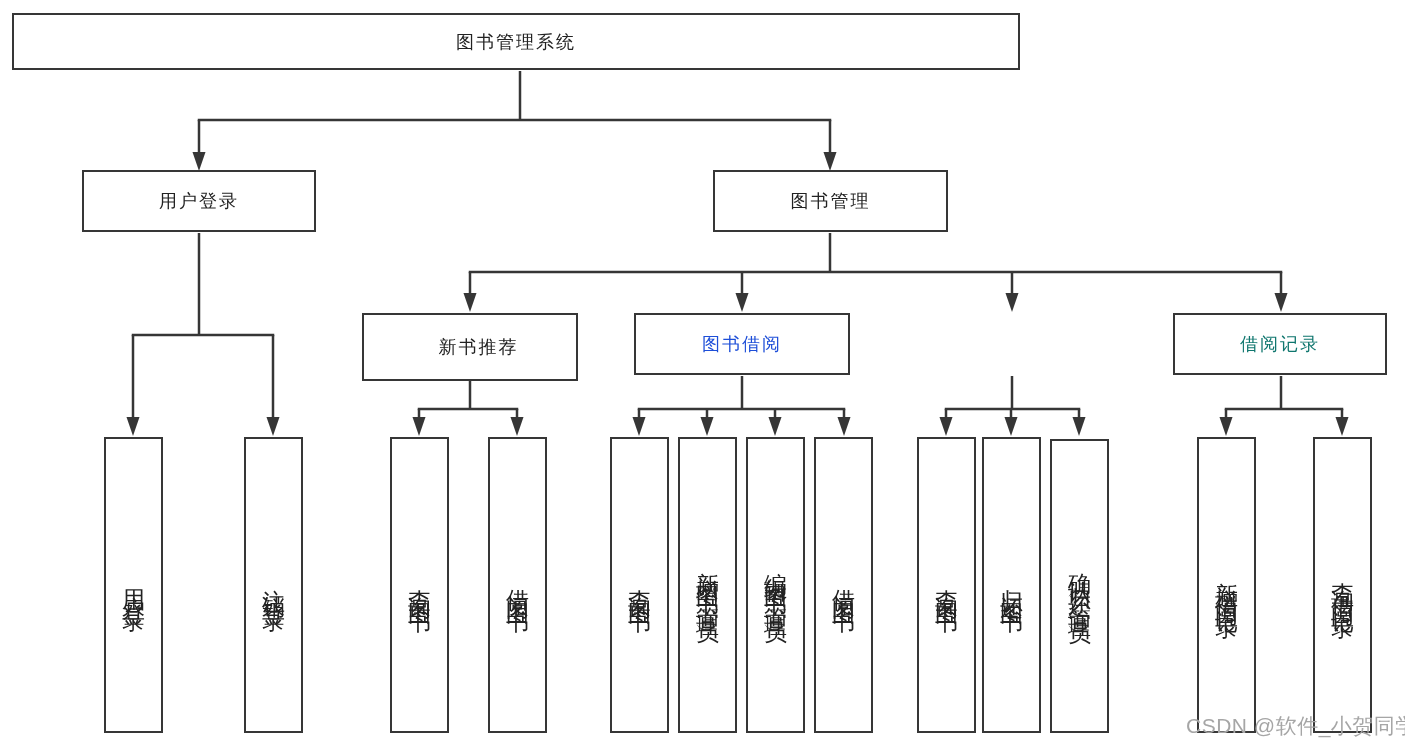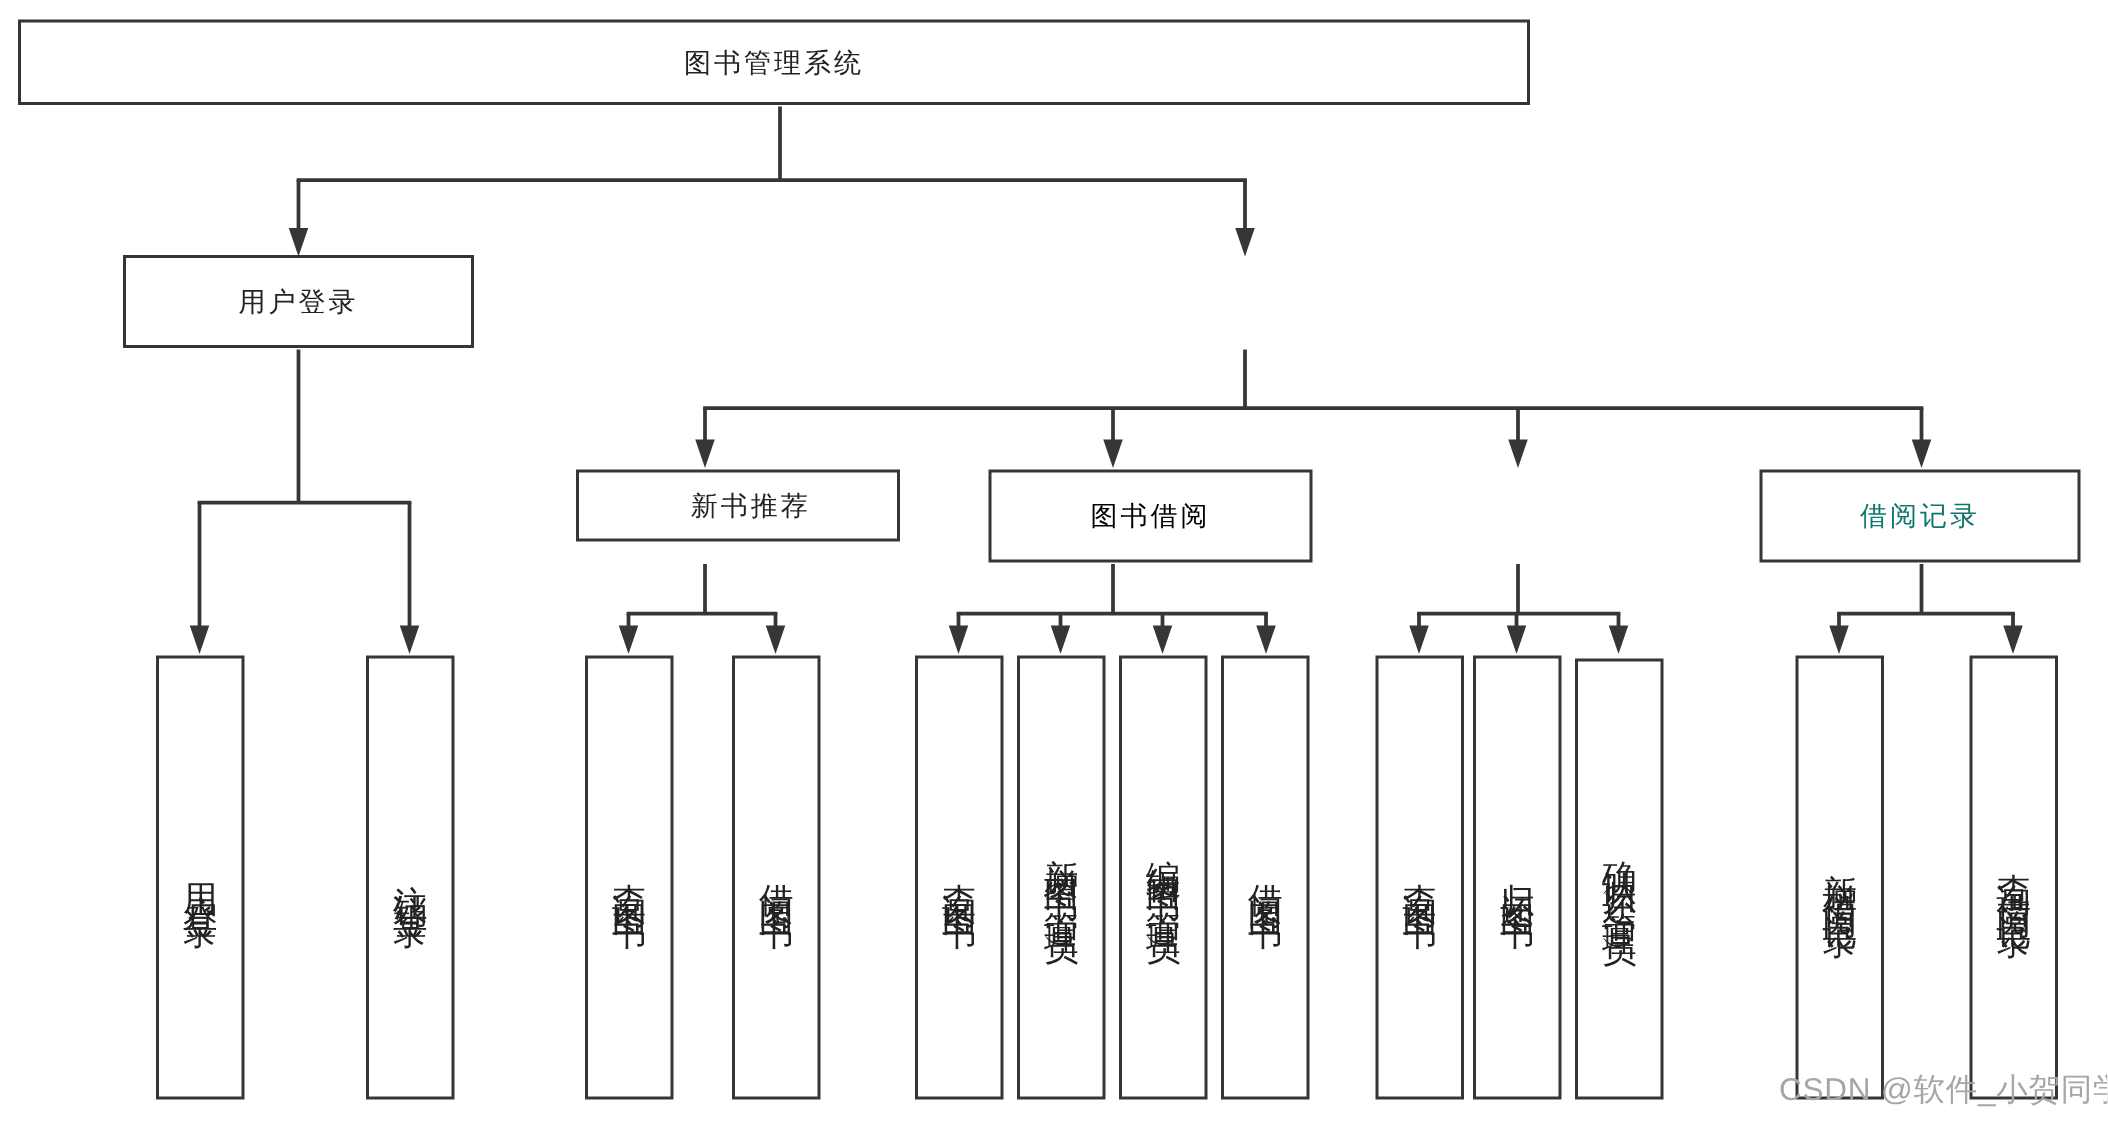--- a/index.html
+++ b/index.html
@@ -112,23 +112,24 @@
       <polygon points="1072.5,417 1085.5,417 1079,436" fill="#363636"></polygon>
       <line x1="1226" y1="409" x2="1226" y2="420" stroke="#363636" stroke-width="2.5"></line>
       <polygon points="1219.5,417 1232.5,417 1226,436" fill="#363636"></polygon>
       <line x1="1342" y1="409" x2="1342" y2="420" stroke="#363636" stroke-width="2.5"></line>
       <polygon points="1335.5,417 1348.5,417 1342,436" fill="#363636"></polygon>
     </svg>
 
   <div class="node node-h" style="left: 12px; top: 13px; width: 1008px; height: 57px; border-color: rgb(54, 54, 54); color: rgb(34, 34, 34);">图书管理系统</div>
 
   <div class="node node-h" style="left: 82px; top: 170px; width: 234px; height: 62px; border-color: rgb(54, 54, 54); color: rgb(34, 34, 34);">用户登录</div>
+  <div class="node node-h" style="left: 713px; top: 170px; width: 235px; height: 62px; border-color: rgb(54, 54, 54); color: rgb(34, 34, 34);">图书管理</div>
 
-  <div class="node node-h" style="left: 384px; top: 313px; width: 216px; height: 48px; border-color: rgb(54, 54, 54); color: rgb(34, 34, 34); padding-left: 17px;">新书推荐</div>
-  <div class="node node-h" style="left: 634px; top: 313px; width: 216px; height: 62px; border-color: rgb(54, 54, 54); color: #000000; margin-left: 25px;">图书借阅</div>
+  <div class="node node-h" style="left: 362px; top: 313px; width: 216px; height: 68px; border-color: rgb(54, 54, 54); color: rgb(34, 34, 34); padding-left: 17px;">新书推荐</div>
+  <div class="node node-h" style="left: 634px; top: 313px; width: 216px; height: 62px; border-color: rgb(54, 54, 54); color: #1d4ed8;">图书借阅</div>
   <div class="node node-h" style="left: 1173px; top: 313px; width: 214px; height: 62px; border-color: rgb(54, 54, 54); color: #0f766e;">借阅记录</div>
 
   <div class="node node-v" style="left: 104px; top: 437px; width: 59px; height: 296px; border-color: rgb(54, 54, 54); color: rgb(34, 34, 34);">
     <span class="vtext">用户登录</span>
   </div>
   <div class="node node-v" style="left: 244px; top: 437px; width: 59px; height: 296px; border-color: rgb(54, 54, 54); color: rgb(34, 34, 34);">
     <span class="vtext">注销登录</span>
   </div>
 
   <div class="node node-v" style="left: 390px; top: 437px; width: 59px; height: 296px; border-color: rgb(54, 54, 54); color: rgb(34, 34, 34);">

